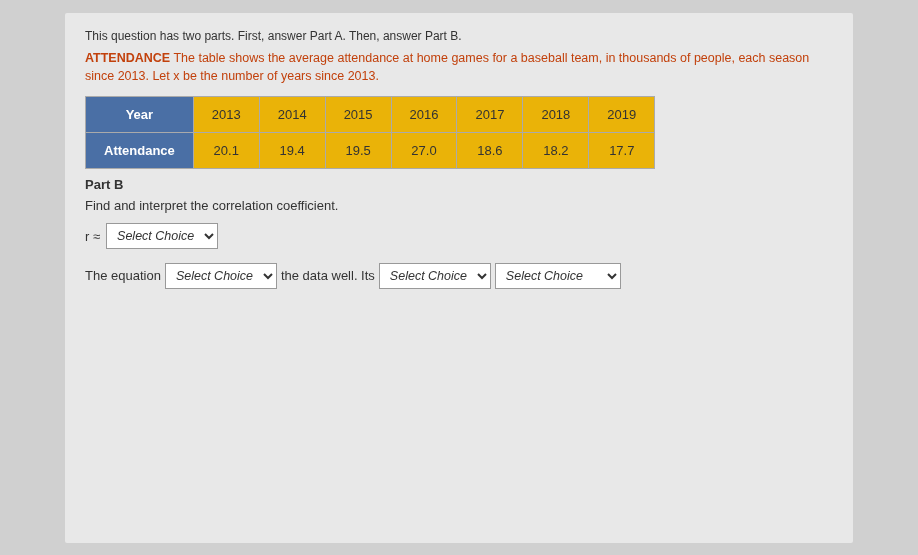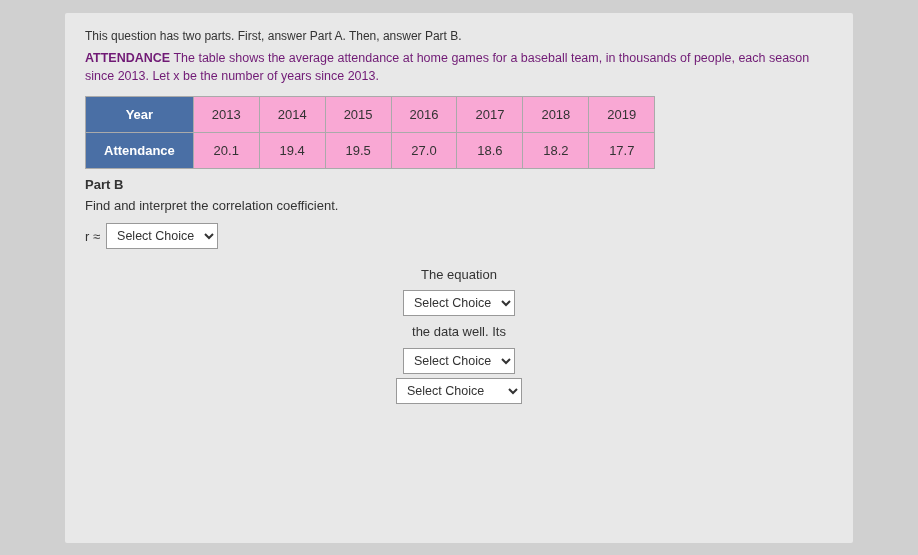--- a/index.html
+++ b/index.html
@@ -25,31 +25,31 @@
       margin-bottom: 6px;
     }
     .part-label {
       font-size: 13px;
       font-weight: bold;
       color: #333;
       margin-bottom: 6px;
     }
     .attendance-label {
       font-size: 12.5px;
-      color: #701a75;
+      color: #c2410c;
       margin-bottom: 10px;
       line-height: 1.5;
     }
     .attendance-label strong {
       font-weight: bold;
     }
     table {
       border-collapse: collapse;
       margin-bottom: 4px;
-      background: #f9a8d4;
+      background: #eab308;
     }
     table td, table th {
       border: 1px solid #aaa;
       padding: 10px 18px;
       text-align: center;
       font-size: 13px;
       color: #333;
       min-width: 60px;
     }
     .row-header {
@@ -99,30 +99,30 @@
     }
     .select-box {
       border: 1px solid #999;
       background: white;
       padding: 4px 6px;
       font-size: 12.5px;
       color: #333;
       cursor: pointer;
       appearance: auto;
       outline: none;
+      font-style: italic;
     }
     .bottom-row {
       display: flex;
       align-items: center;
       flex-wrap: wrap;
       gap: 4px;
       font-size: 13px;
       color: #333;
       line-height: 1.8;
-      flex-direction: column;
     }
     .bottom-row select {
       border: 1px solid #999;
       background: white;
       padding: 4px 6px;
       font-size: 12.5px;
       color: #333;
       cursor: pointer;
       appearance: auto;
       outline: none;

